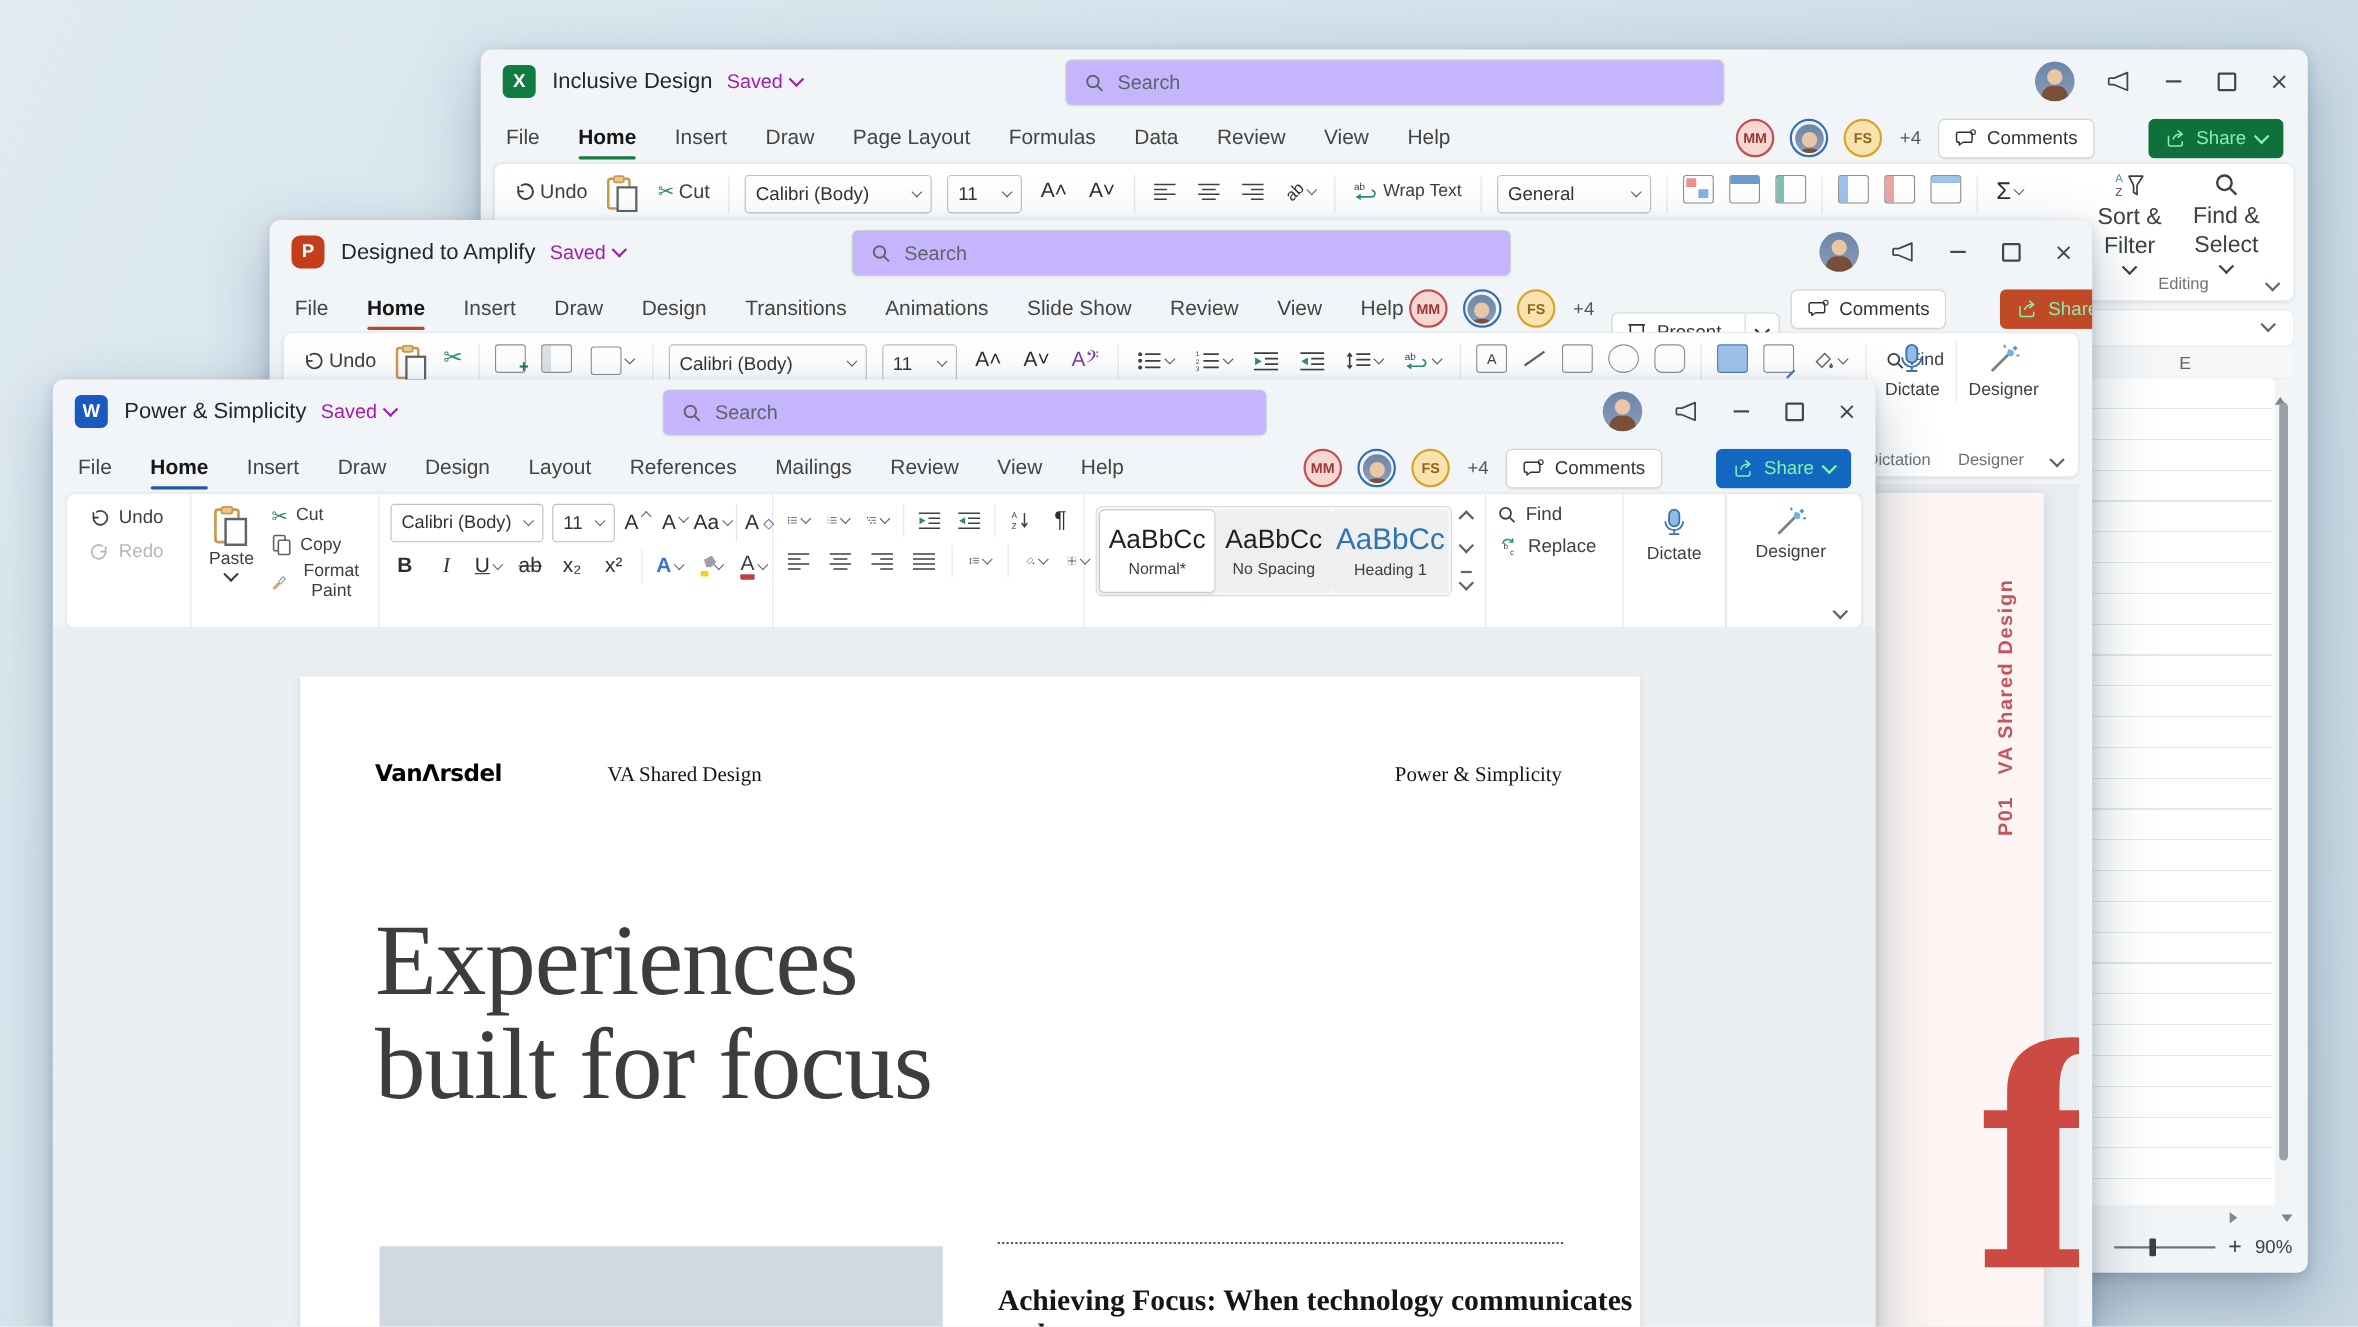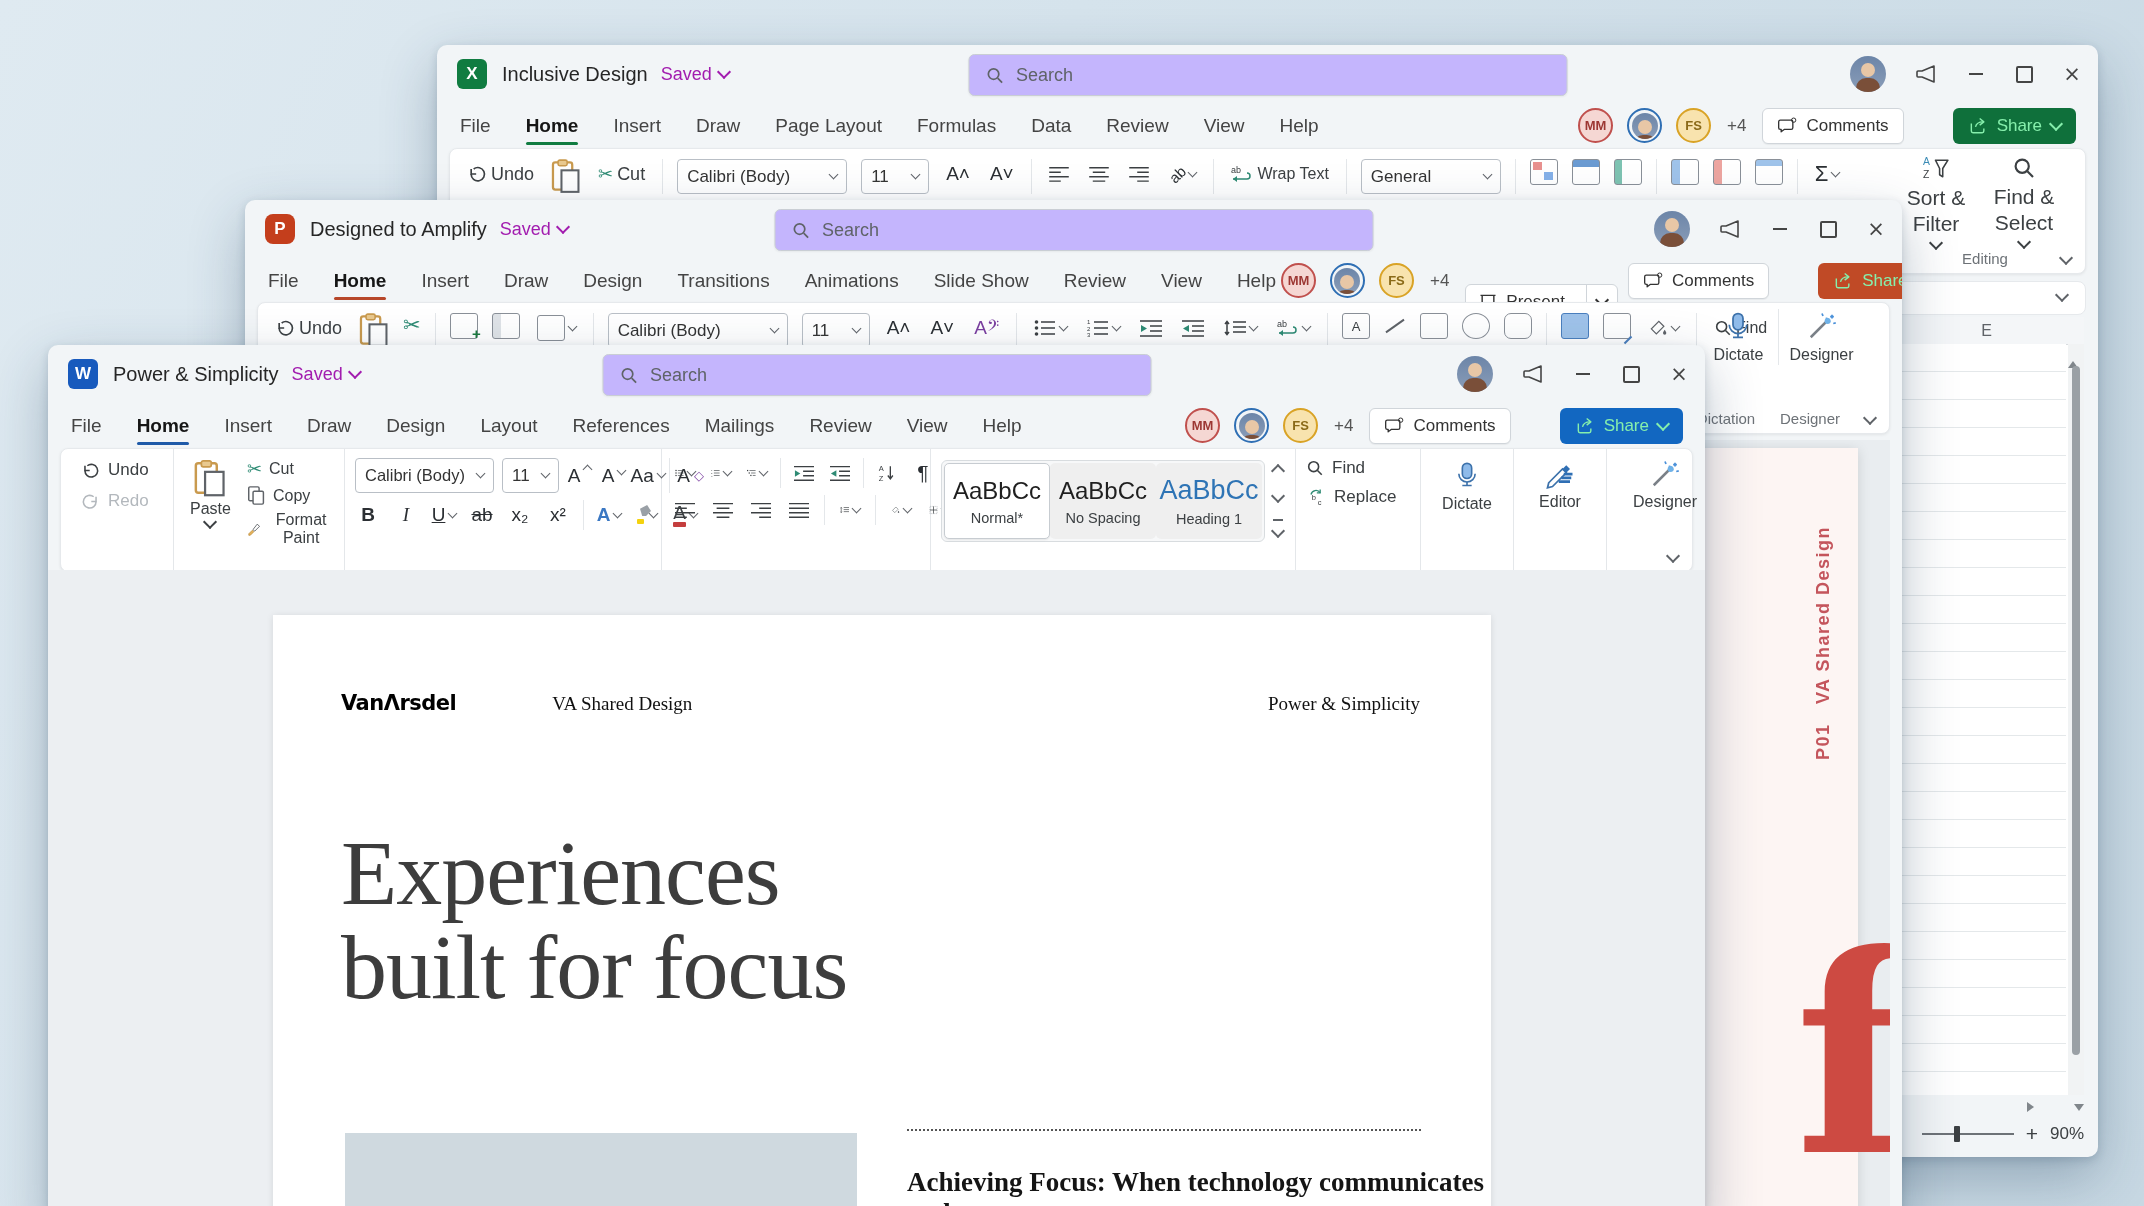--- a/index.html
+++ b/index.html
@@ -1029,29 +1029,20 @@
       <button class="bigv">
         <svg class="ic" width="28" height="32">
             <use href="#i-mic"></use>
           </svg>
         <span>Dictate</span>
         </button>
       <span class="glabel">Dictation</span>
     </div>
     <div class="sep"></div>
 
-    <div class="rgroup">
-      <button class="bigv">
-        <svg class="ic" width="30" height="30">
-            <use href="#i-editor"></use>
-          </svg>
-        <span>Editor</span>
-        </button>
-      <span class="glabel">Editor</span>
-    </div>
     <div class="sep"></div>
 
     <div class="rgroup" style="min-width:96px">
       <button class="bigv">
         <svg class="ic" width="30" height="30">
             <use href="#i-wand"></use>
           </svg>
         <span>Designer</span>
         </button>
       <span class="glabel">Designer</span>

